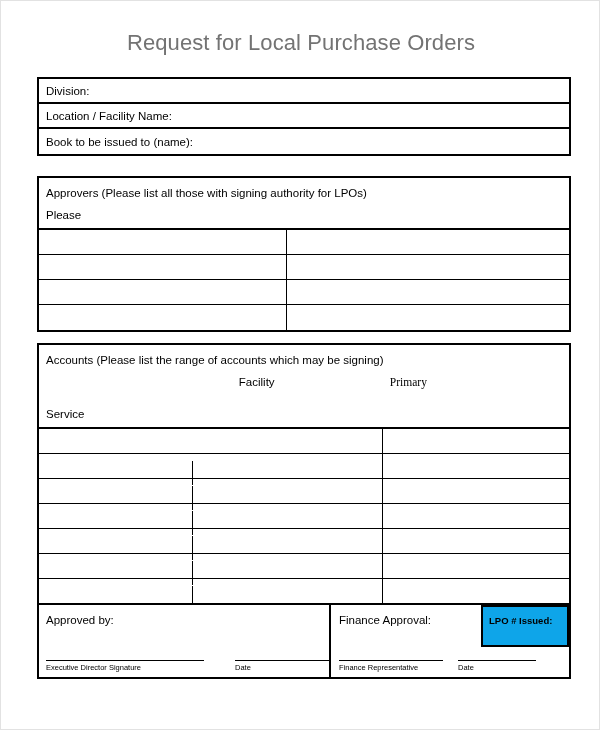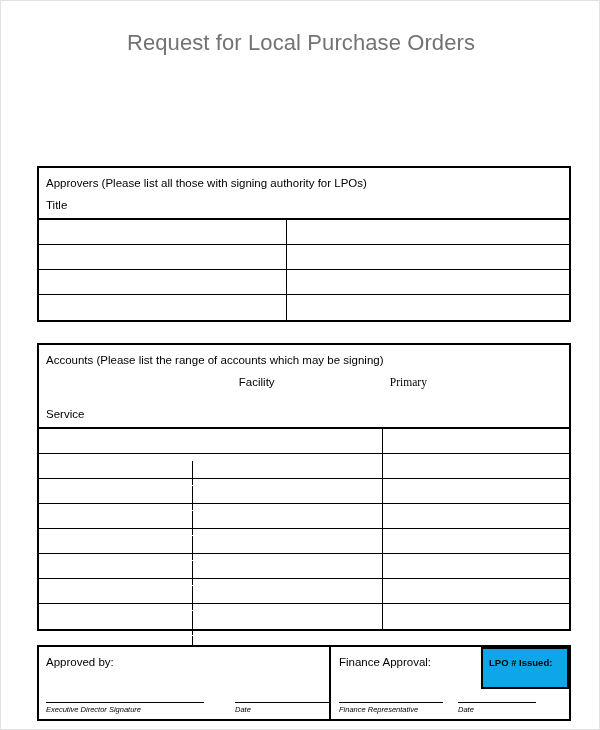--- a/index.html
+++ b/index.html
@@ -102,21 +102,21 @@
 
   
   .w-acct-1 { width: 166px; margin-top: 32px; }
   .w-acct-2 { width: 163px; margin-left: 39px; }
   .w-acct-3 { width: 201px; font-family: Liberation Serif, serif; }
 
   
   .approval-block {
     position: absolute;
     left: 36px;
-    top: 644px;
+    top: 602px;
     width: 534px;
     height: 76px;
     box-sizing: border-box;
     border: 2px solid #000000;
     background: #ffffff;
     display: flex;
   }
 
   .approval-left {
     position: relative;
@@ -141,21 +141,20 @@
   .sig-line {
     position: absolute;
     border-bottom: 1.2px solid #000000;
     height: 0;
   }
   .sig-caption {
     position: absolute;
     font-size: 7.5px;
     color: #000;
     white-space: nowrap;
-    font-style: italic;
   }
 
   
   .lpo-box {
     position: absolute;
     right: -0px;
     top: -0px;
     width: 88px;
     height: 42px;
     box-sizing: border-box;
@@ -172,25 +171,36 @@
     white-space: nowrap;
   }
 </style>
 </head>
 <body>
 
 <div class="page">
 
   <div class="form-title">Request for Local Purchase Orders</div>
 
-
-  <div class="block" id="approvers-block" style="top:165px;">
+  <div class="block" id="header-block" style="top:76px;">
+    <div class="info-row">
+      <span>Division:</span>
+    </div>
+    <div class="info-row">
+      <span>Location / Facility Name:</span>
+    </div>
+    <div class="info-row">
+      <span>Book to be issued to (name):</span>
+    </div>
+  </div>
+
+  <div class="block" id="approvers-block" style="top:175px;">
     <div class="section-caption">Approvers (Please list all those with signing authority for LPOs)</div>
     <div class="col-head">
-      <span class="w-appr-2">Title</span>
+      <span class="w-appr-2">Please</span>
     </div>
     <div class="grid" id="approvers-grid">
         <div class="grid-row">
           <div class="grid-cell w-appr-1"></div>
           <div class="grid-cell w-appr-2"></div>
         </div>
         <div class="grid-row">
           <div class="grid-cell w-appr-1"></div>
           <div class="grid-cell w-appr-2"></div>
         </div>

